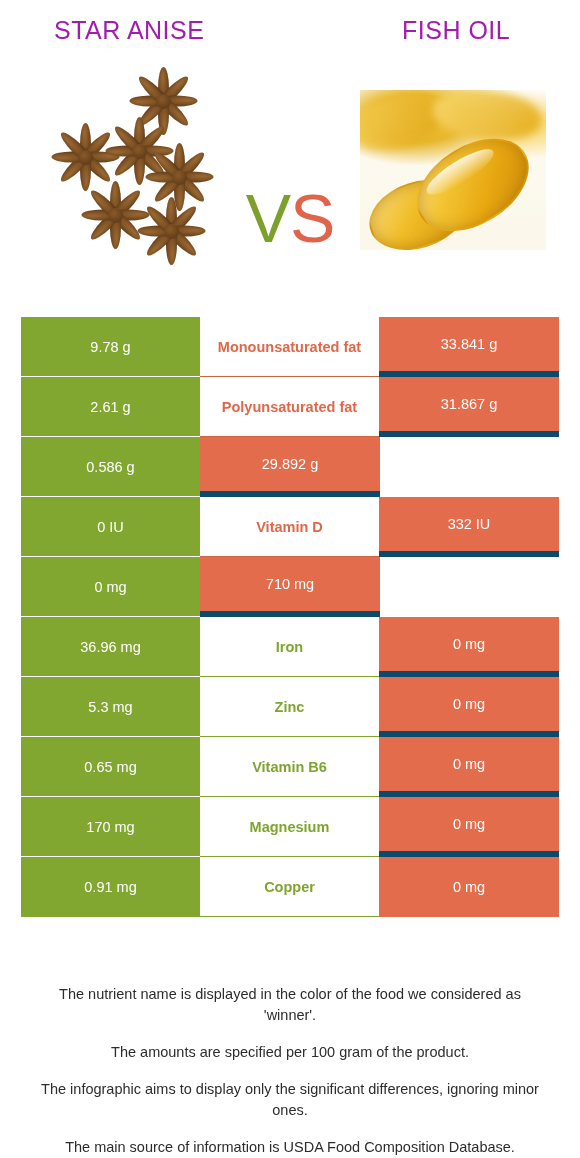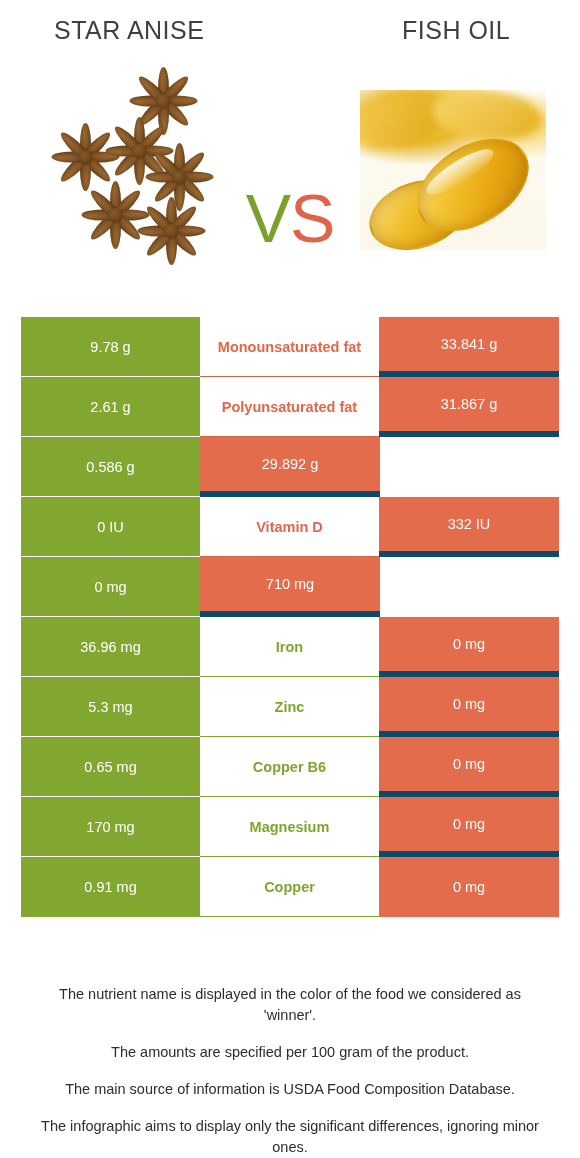--- a/index.html
+++ b/index.html
@@ -21,21 +21,21 @@
     height: 62px;
     position: relative;
   }
   .food-title {
     position: absolute;
     top: 16px;
     font-size: 25px;
     font-weight: 300;
     letter-spacing: 0.5px;
     text-transform: uppercase;
-    color: #404040;
+    color: #a21caf;
     white-space: nowrap;
   }
   .food-title.left  { left: 54px; }
   .food-title.right { left: 402px; }
 
   
   .hero {
     position: relative;
     height: 228px;
   }
@@ -332,36 +332,36 @@
   </div>
 
   <div class="row">
     <div class="cell left">5.3 mg</div>
     <div class="cell mid win-green">Zinc</div>
     <div class="cell right">0 mg</div>
   </div>
 
   <div class="row">
     <div class="cell left">0.65 mg</div>
-    <div class="cell mid win-green">Copper B6</div>
+    <div class="cell mid win-green">Vitamin B6</div>
     <div class="cell right">0 mg</div>
   </div>
 
   <div class="row">
     <div class="cell left">170 mg</div>
     <div class="cell mid win-green">Magnesium</div>
     <div class="cell right">0 mg</div>
   </div>
 
   <div class="row">
     <div class="cell left">0.91 mg</div>
     <div class="cell mid win-green">Copper</div>
     <div class="cell right">0 mg</div>
   </div>
 
 </div>
 
 <div class="footer">
   <p>The nutrient name is displayed in the color of the food we considered as 'winner'.</p>
   <p>The amounts are specified per 100 gram of the product.</p>
+  <p>The infographic aims to display only the significant differences, ignoring minor ones.</p>
   <p>The main source of information is USDA Food Composition Database.</p>
-  <p>The infographic aims to display only the significant differences, ignoring minor ones.</p>
 </div>
 
 </body></html>

